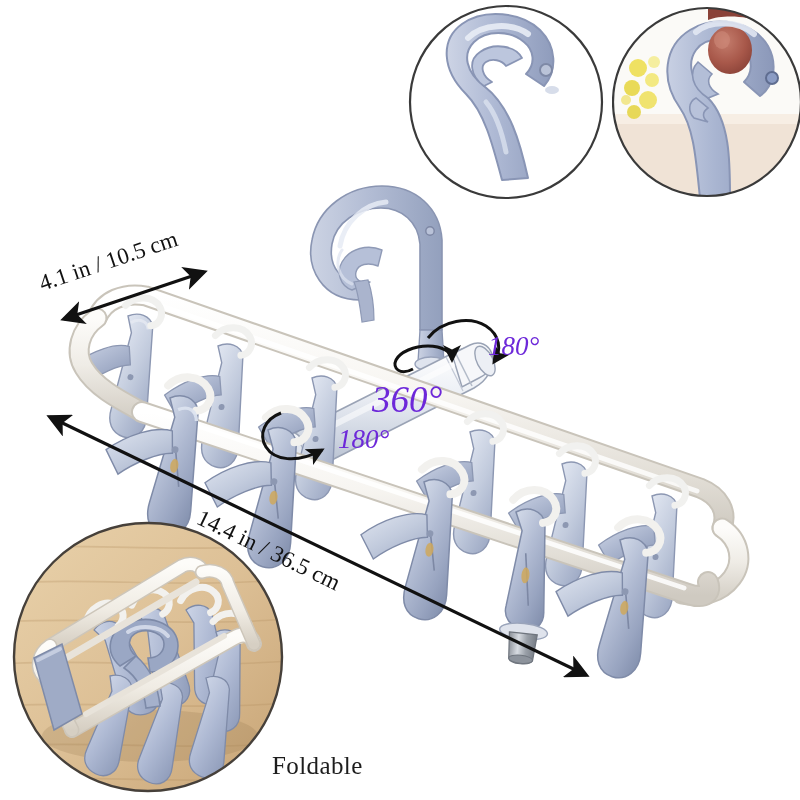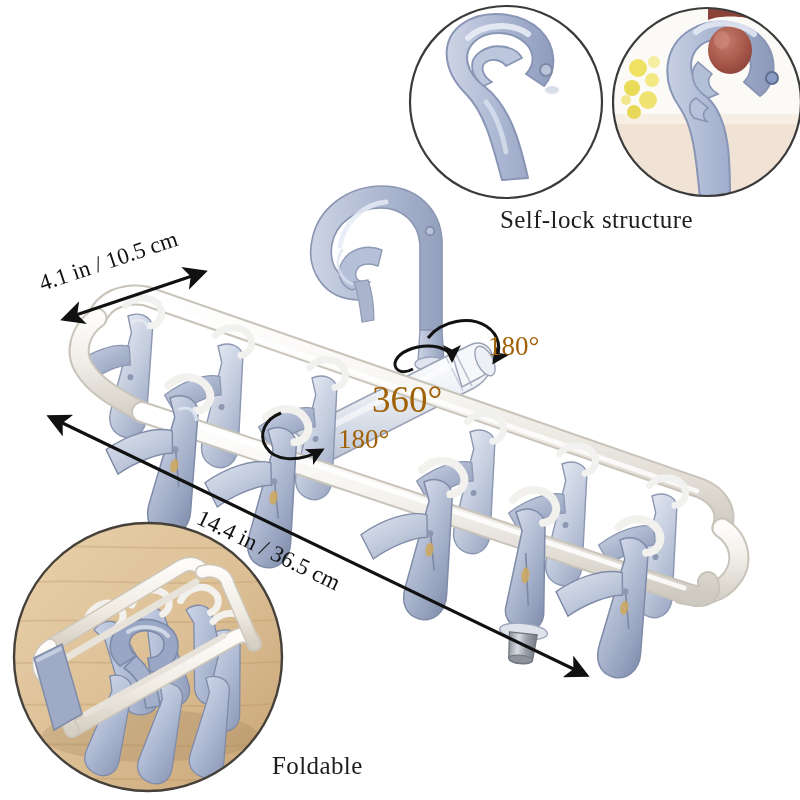--- a/index.html
+++ b/index.html
@@ -39,23 +39,24 @@
     transform:rotate(-18.5deg);
   }
   #dim-length-label{
     left:204px; top:505px;
     transform-origin:0 0;
     transform:rotate(25.8deg);
   }
   .rotlabel{
     position:absolute;
     font-family:"Liberation Serif",serif;
-    color:#a16207;
+    color:#6d28d9;
     font-size:27px;
     white-space:nowrap;
+    font-style:italic;
   }
   #rot-top{ left:488px; top:331px; }
   #rot-mid{ left:372px; top:378px; font-size:37px;}
   #rot-bottom{ left:338px; top:424px; }
 </style>
 </head>
 <body>
 
 <div id="stage">
 
@@ -443,21 +444,20 @@
       </g>
 
       <g>
         <path d="M24 140 L 52 126 L 72 196 L 44 212 Z" fill="#9fabc6" stroke="#7f8ba8" stroke-width="1.5"></path>
         <path d="M28 142 L 50 131" fill="none" stroke="#c5cde0" stroke-width="4" stroke-linecap="round"></path>
       </g>
     </g>
     <circle cx="138" cy="139" r="134" fill="none" stroke="#46403a" stroke-width="2.4"></circle>
   </svg>
 
-  <div class="caption" id="cap-selflock">Self-lock structure</div>
 
   <div class="caption" id="cap-foldable">Foldable</div>
 
   <div class="dimlabel" id="dim-width-label">4.1 in / 10.5 cm</div>
 
   <div class="dimlabel" id="dim-length-label">14.4 in / 36.5 cm</div>
 
   <div class="rotlabel" id="rot-top">180°</div>
 
   <div class="rotlabel" id="rot-mid">360°</div>

